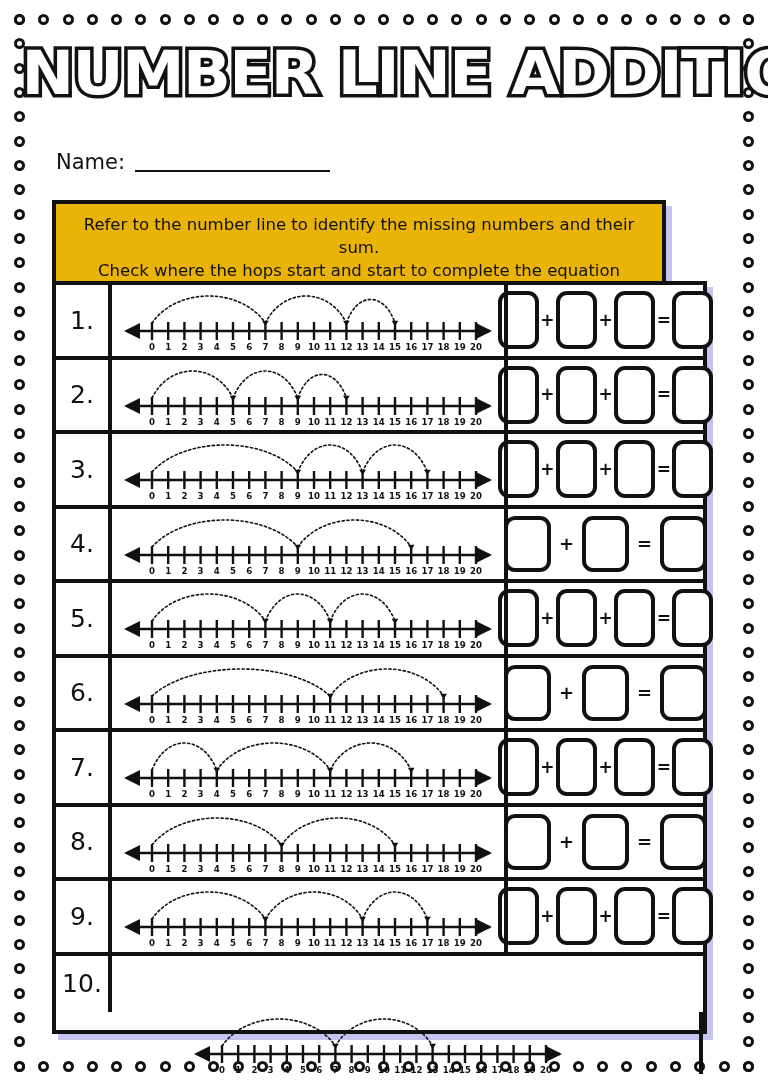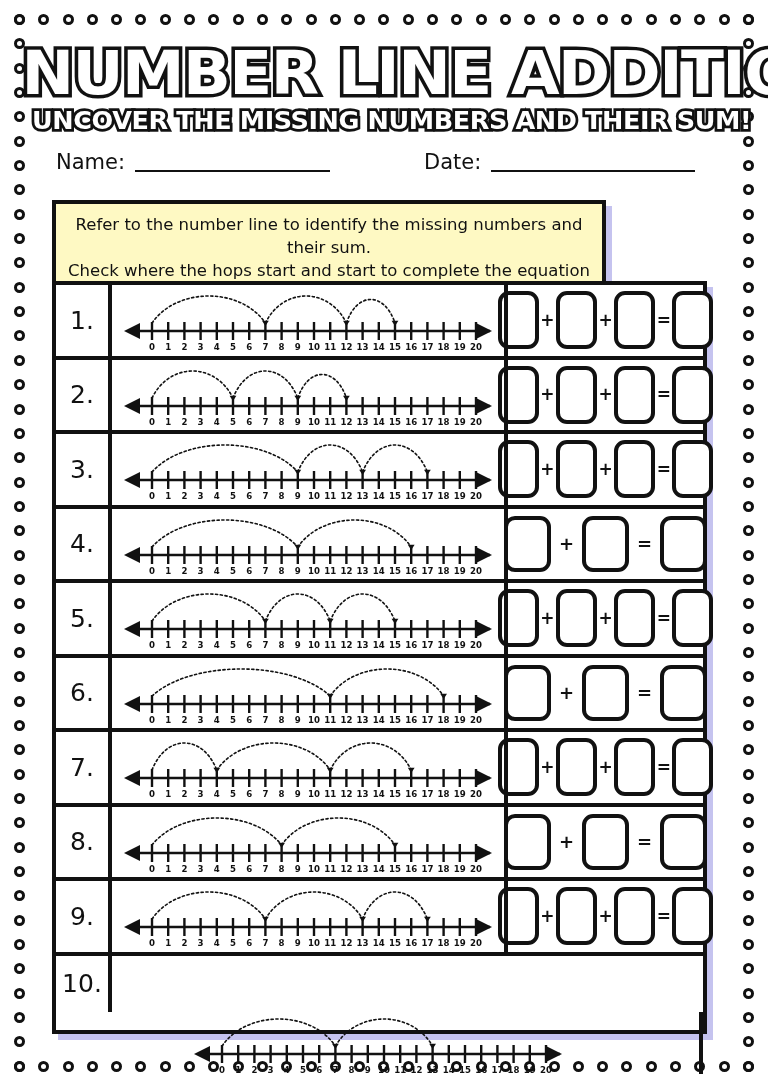--- a/index.html
+++ b/index.html
@@ -107,24 +107,24 @@
     height: 17px;
   }
   #name-line { width: 195px; margin-left: 10px; }
   #date-line { width: 204px; margin-left: 10px; }
 
   
   #instructions {
     position: absolute;
     left: 52px;
     top: 200px;
-    width: 554px;
+    width: 614px;
     padding: 9px 10px 10px 10px;
     border: 4.5px solid #111111;
-    background: #fef9c3;
+    background: #eab308;
     box-shadow: 6px 6px 0 #c5c3ef;
     text-align: center;
     font-family: "DejaVu Sans", sans-serif;
     font-size: 16.5px;
     line-height: 23px;
     color: #111111;
     box-sizing: border-box;
   }
 
   
@@ -375,31 +375,26 @@
       <span class="dot"></span>
       <span class="dot"></span>
       <span class="dot"></span>
       <span class="dot"></span>
       <span class="dot"></span>
       <span class="dot"></span>
     </div>
 
   <div id="title-block">
     <div id="worksheet-title">NUMBER LINE ADDITION</div>
-    <div id="worksheet-subtitle">UNCOVER THE MISSING NUMBERS AND THEIR SUM!</div>
   </div>
 
   <div id="namedate">
     <div class="field" id="field-name">
       <span>Name:</span>
       <span class="field-line" id="name-line"></span>
-    </div>
-    <div class="field" id="field-date">
-      <span>Date:</span>
-      <span class="field-line" id="date-line"></span>
     </div>
   </div>
 
   <div id="instructions">
     <div>Refer to the number line to identify the missing numbers and their sum.</div>
     <div>Check where the hops start and start to complete the equation</div>
   </div>
 
   <div id="problems">
       <div class="problem-row">

